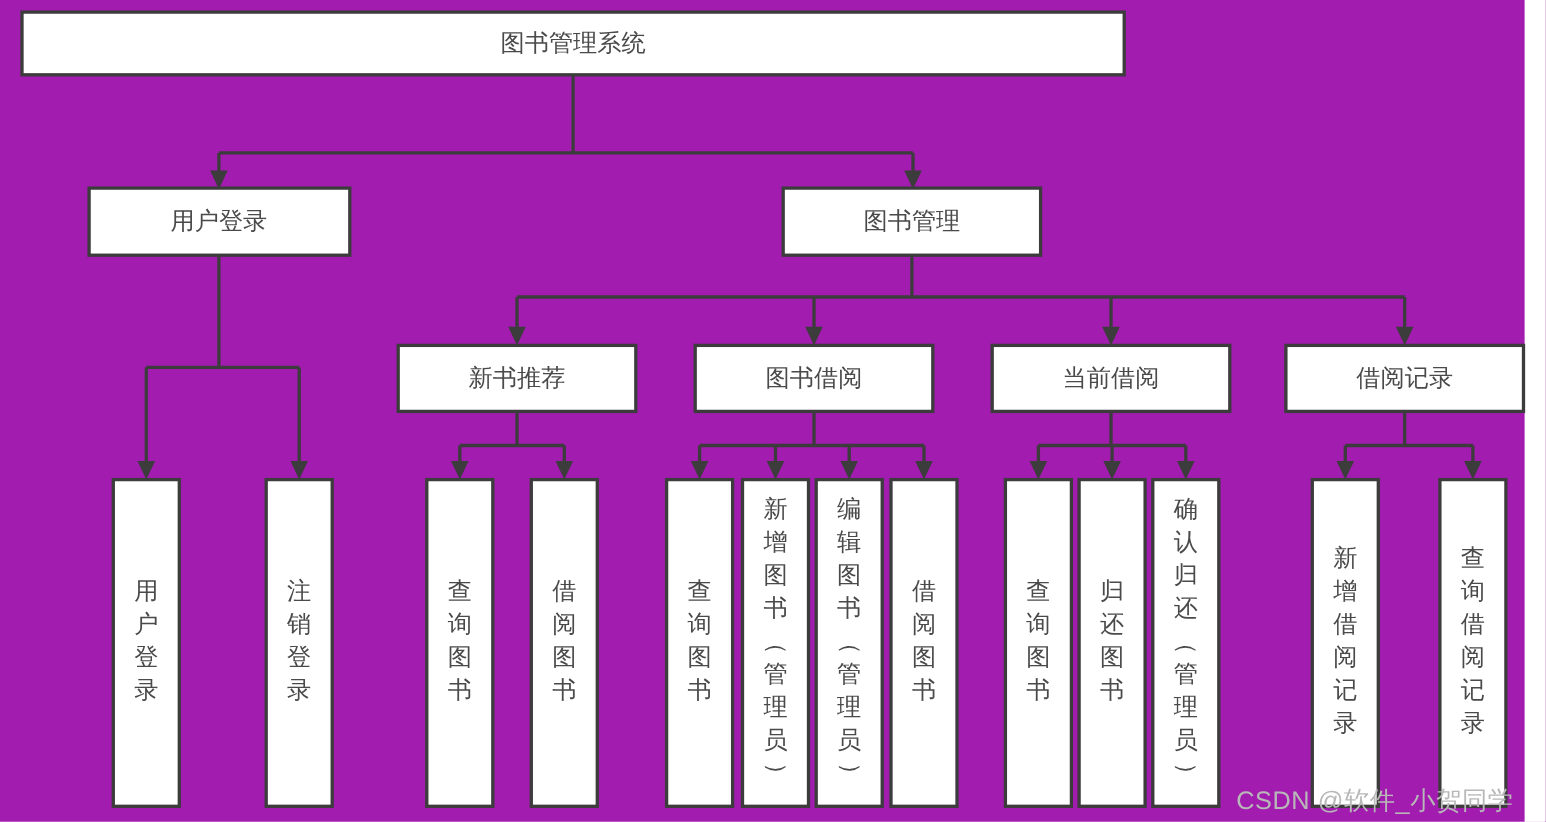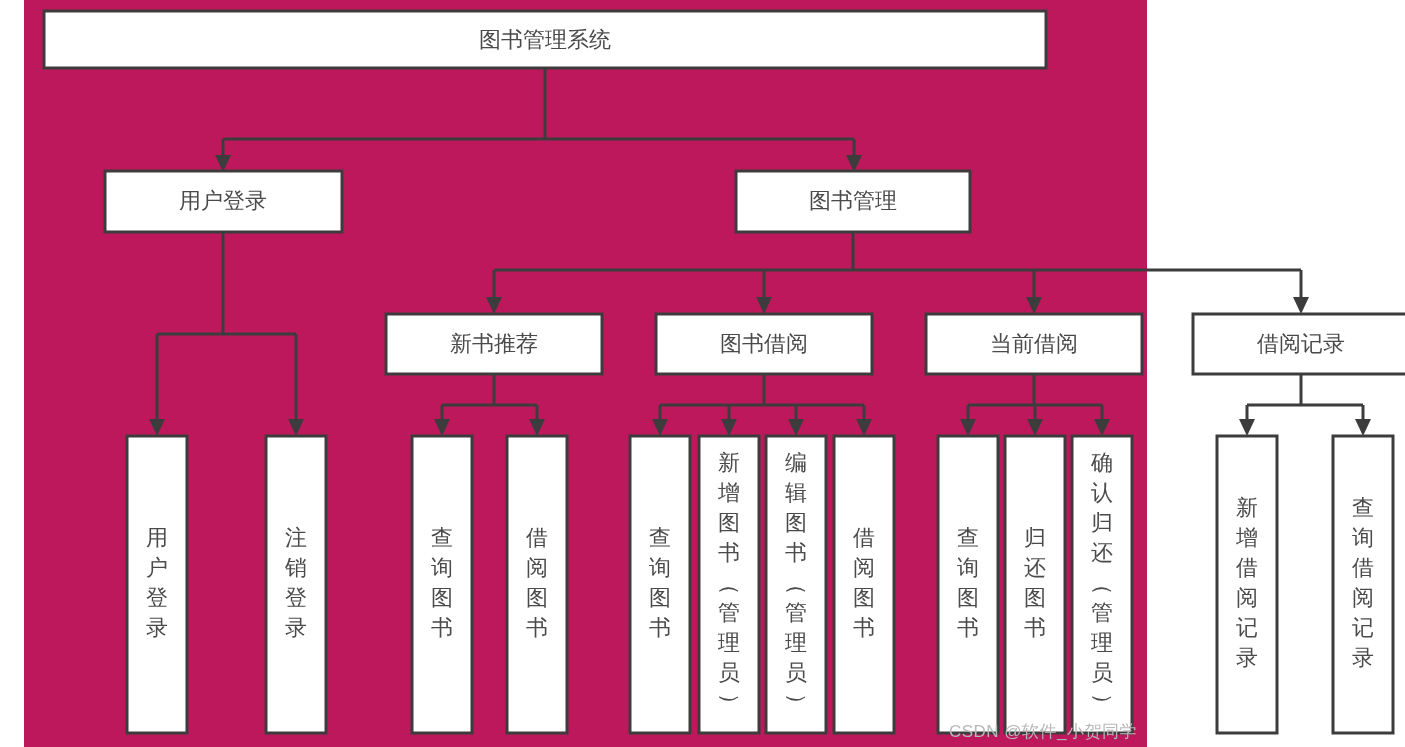--- a/index.html
+++ b/index.html
@@ -1,39 +1,39 @@
 <!DOCTYPE html>
 <html><head>
 <meta charset="utf-8">
 <style>
   html,body{margin:0;padding:0;background:#ffffff;}
   body{
     font-family:"Liberation Sans","DejaVu Sans",sans-serif;
     width:1405px;height:747px;overflow:hidden;position:relative;
   }
-  #diagram-root{position:relative;width:1123px;height:747px;background:#be185d;margin-left:24px;}
+  #diagram-root{position:relative;width:1386px;height:747px;background:#a21caf;}
   svg.diagram{position:absolute;left:0;top:0;width:1405px;height:747px;display:block;}
   .node-box{fill:#ffffff;stroke:#3c3c3c;stroke-width:3;}
   .conn{stroke:#3c3c3c;stroke-width:3;fill:none;stroke-linecap:butt;}
   .arrow-head{fill:#3c3c3c;stroke:none;}
   .node-label{
     font-family:"Liberation Sans","DejaVu Sans",sans-serif;
     fill:#4a4a4a;font-size:22px;
     dominant-baseline:middle;text-anchor:middle;
     white-space:pre;
   }
   .leaf-label{
     font-family:"Liberation Sans","DejaVu Sans",sans-serif;
     fill:#4a4a4a;font-size:22px;
     dominant-baseline:middle;text-anchor:middle;
   }
   .watermark{
     position:absolute;right:10px;bottom:4px;
     font-family:"Liberation Sans","DejaVu Sans",sans-serif;
-    font-size:17px;color:#b8b8b8;letter-spacing:0.5px;
+    font-size:23px;color:#b8b8b8;letter-spacing:0.5px;
     pointer-events:none;user-select:none;
   }
 </style>
 </head>
 <body>
 
 <div id="diagram-root">
 
   <svg class="diagram" viewBox="0 0 1405 747">
 

